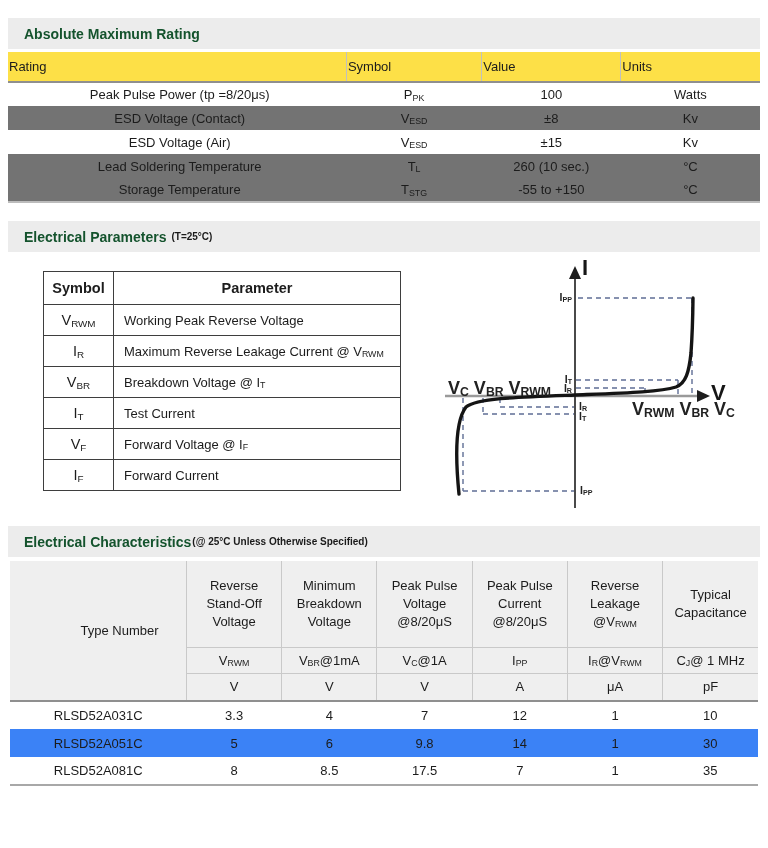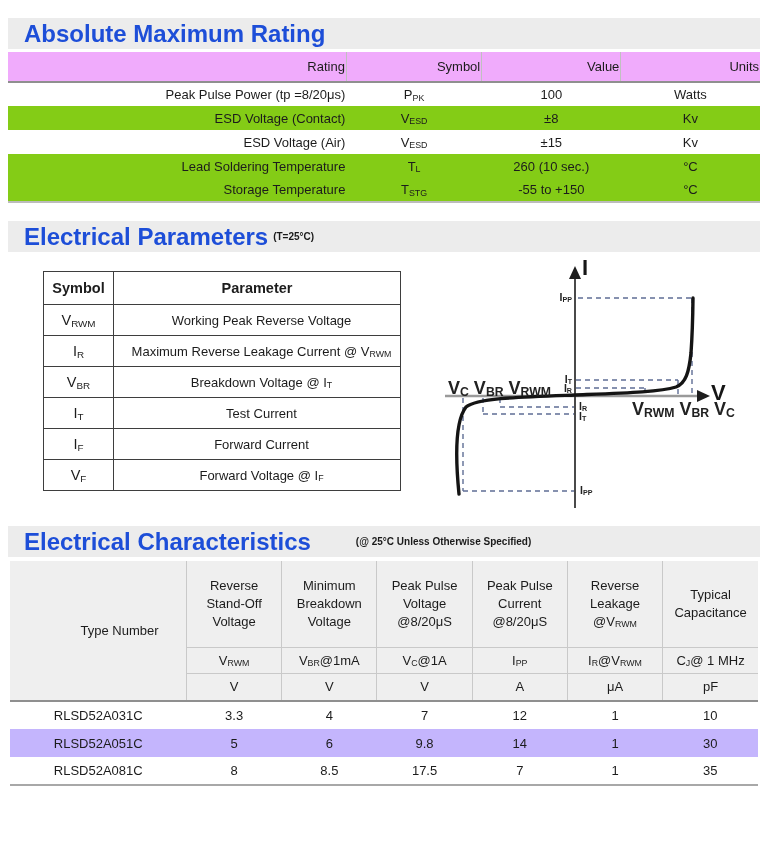--- a/index.html
+++ b/index.html
@@ -23,56 +23,56 @@
   }
 
   .section-bar {
     background: #ececec;
     margin: 18px 8px 0;
     height: 31px;
     display: flex;
     align-items: center;
     padding-left: 16px;
   }
-  .section-bar .big { font-size: 24px; font-weight: 700; color: #1d4ed8; }
+  .section-bar .big { font-size: 14px; font-weight: 700; color: #14532d; }
   .section-bar .small { font-size: 10px; font-weight: 700; color: #1a1a1a; margin-left: 5px; }
   .section-bar .small.tight { margin-left: 1px; }
-  .bar-ec { margin-top: 16px; gap: 44px; }
+  .bar-ec { margin-top: 16px; }
 
   
   table.amr {
     width: 752px;
     margin: 3px 8px 0;
     border-collapse: collapse;
     font-size: 13px;
   }
   table.amr thead th {
-    background: #f0abfc;
+    background: #fde047;
     font-weight: 400;
     height: 30px;
     border-bottom: 2px solid #8f8f8f;
-    text-align: right;
+    text-align: left;
   }
   table.amr thead th + th { border-left: 1px solid #c0c0c0; }
   table.amr tbody td { height: 24px; text-align: center; }
-  table.amr tbody td.rating { text-align: right; padding-left: 6px; }
-  table.amr tbody tr.alt { background: #84cc16; }
+  table.amr tbody td.rating { text-align: center; padding-left: 6px; }
+  table.amr tbody tr.alt { background: #737373; }
   table.amr tbody tr:last-child td { border-bottom: 2px solid #bcbcbc; }
 
   
   .ep-area { position: relative; height: 258px; }
   table.ep {
     position: absolute; left: 43px; top: 19px;
     border-collapse: collapse;
     font-size: 13px;
   }
   table.ep th, table.ep td { border: 1px solid #3e3e3e; }
   table.ep thead th { font-size: 14.5px; font-weight: 700; height: 33px; text-align: center; }
   table.ep td.sym { width: 70px; text-align: center; font-size: 14.5px; height: 31px; }
-  table.ep td.par { width: 287px; padding-left: 10px; text-align: center; }
+  table.ep td.par { width: 287px; padding-left: 10px; }
 
   .diagram { position: absolute; left: 440px; top: 6px; width: 328px; height: 252px; }
   .diagram svg { position: absolute; left: 0; top: 0; }
   .diagram .lbl { position: absolute; font-weight: 700; white-space: nowrap; color: #222; font-size: 10.5px; }
   .diagram .axis-letter { font-size: 22px; color: #161616; }
   .diagram .vlbl { font-size: 18px; color: #222; }
 
   
   table.ec {
     width: 748px;
@@ -86,21 +86,21 @@
     font-weight: 400;
     border-left: 1px solid #c9c9c9;
     border-bottom: 1px solid #c9c9c9;
     vertical-align: middle;
   }
   table.ec thead th.tn { border-left: none; border-bottom: 2px solid #8f8f8f; padding-left: 44px; }
   table.ec thead tr.h1 th { height: 86px; line-height: 1.35; }
   table.ec thead tr.h2 th { height: 26px; }
   table.ec thead tr.h3 th { height: 28px; border-bottom: 2px solid #8f8f8f; }
   table.ec tbody td { height: 28px; }
-  table.ec tbody tr.alt { background: #c4b5fd; }
+  table.ec tbody tr.alt { background: #3b82f6; }
   table.ec tbody tr:last-child td { border-bottom: 2px solid #a8a8a8; }
 </style>
 </head>
 <body>
 
 <div>
 
 
   <div class="section-bar">
     <span class="big">Absolute Maximum Rating</span>
@@ -179,26 +179,26 @@
         </tr>
         <tr>
           <td class="sym">V<sub>BR</sub></td>
           <td class="par">Breakdown Voltage @ I<sub>T</sub></td>
         </tr>
         <tr>
           <td class="sym">I<sub>T</sub></td>
           <td class="par">Test Current</td>
         </tr>
         <tr>
+          <td class="sym">V<sub>F</sub></td>
+          <td class="par">Forward Voltage @ I<sub>F</sub></td>
+        </tr>
+        <tr>
           <td class="sym">I<sub>F</sub></td>
           <td class="par">Forward Current</td>
-        </tr>
-        <tr>
-          <td class="sym">V<sub>F</sub></td>
-          <td class="par">Forward Voltage @ I<sub>F</sub></td>
         </tr>
       </tbody>
     </table>
 
     <div class="diagram">
       <svg width="328" height="252" viewBox="0 0 328 252">
 
         <g stroke="#5f6e95" stroke-width="1.4" stroke-dasharray="5,4">
           <line x1="138" y1="40" x2="251" y2="40"></line>
           <line x1="252" y1="40" x2="252" y2="137"></line>

